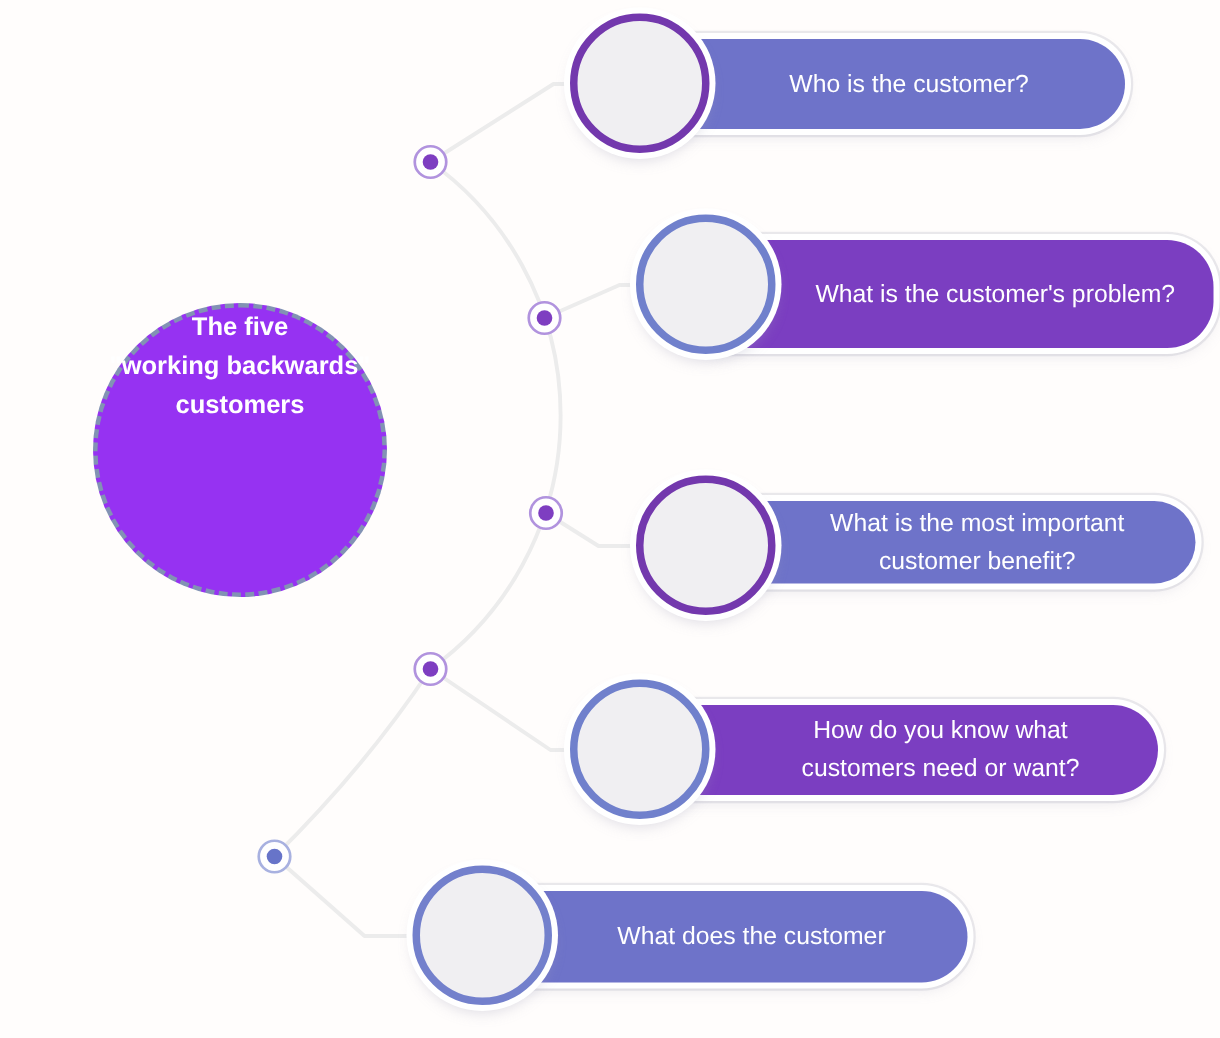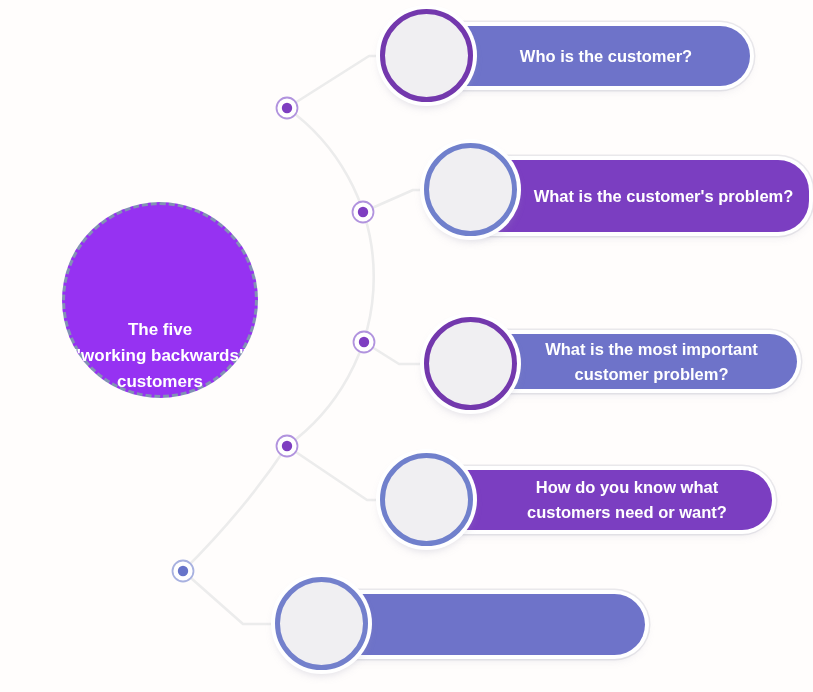--- a/index.html
+++ b/index.html
@@ -11,36 +11,36 @@
   .stage{position:absolute;inset:0;}
   svg.connectors{position:absolute;left:0;top:0;z-index:0;}
   .spine, .branch{fill:none;stroke:var(--connector,#ececec);stroke-width:2.6;stroke-linejoin:round;stroke-linecap:round;}
   .node-outer{fill:#ffffff;stroke-width:1.8;}
   
   .center-circle{
     position:absolute;left:62px;top:202px;width:190px;height:190px;
     border-radius:50%;z-index:2;
     background:var(--center-fill,#9632f2);
     border:3px dashed var(--center-dash,#8292b4);
-    display:flex;align-items:flex-end;justify-content:center;text-align:center;
+    display:flex;align-items:flex-start;justify-content:center;text-align:center;
   }
   .center-circle .title{
     color:var(--center-text,#fff);font-weight:700;font-size:17px;line-height:26px;
   }
   
   .item{position:absolute;z-index:1;}
   .pill{
     position:absolute;border-radius:31px;
     background:var(--pill,#6e73c9);
     box-shadow:0 0 0 4px #ffffff, 0 0 0 5.5px rgba(185,185,200,.30), 0 4px 10px rgba(165,165,190,.30);
   }
   .pill .label{
     position:absolute;left:76px;right:14px;top:0;bottom:0;
     display:flex;flex-direction:column;align-items:center;justify-content:center;
-    color:#ffffff;font-weight:700;font-size:16.5px;line-height:25px;text-align:center;
+    color:#ffffff;font-weight:400;font-size:16.5px;line-height:25px;text-align:center;
   }
   .pill .label span{display:block;white-space:nowrap;}
   .icon-circle{
     position:absolute;width:83px;height:83px;border-radius:50%;
     background:var(--circle-fill,#f0eff2);
     border:5px solid var(--ring,#7338ad);
     box-shadow:0 0 0 4px #ffffff, 0 5px 9px rgba(165,165,190,.38);
     z-index:3;
   }
 </style>
@@ -102,37 +102,38 @@
         <span>What is the customer's problem?</span>
       </div>
     </div>
     <div class="icon-circle" style="left:424px;top:143px;"></div>
   </div>
 
   <div class="item" style="--pill: #6e73c9; --ring: #7338ad;">
     <div class="pill" style="left:444px;top:334px;width:353px;height:55px;">
       <div class="label">
         <span>What is the most important</span>
-        <span>customer problem?</span>
+        <span>customer benefit?</span>
       </div>
     </div>
     <div class="icon-circle" style="left:424px;top:317px;"></div>
   </div>
 
   <div class="item" style="--pill: #7b3ec1; --ring: #7080cc;">
     <div class="pill" style="left:420px;top:470px;width:352px;height:60px;">
       <div class="label">
         <span>How do you know what</span>
         <span>customers need or want?</span>
       </div>
     </div>
     <div class="icon-circle" style="left:380px;top:453px;"></div>
   </div>
 
   <div class="item" style="--pill: #6e73c9; --ring: #7380cc;">
     <div class="pill" style="left:295px;top:594px;width:350px;height:61px;">
       <div class="label">
+        <span>What does the customer</span>
       </div>
     </div>
     <div class="icon-circle" style="left:275px;top:577px;"></div>
   </div>
 
 </div>
 
 </body></html>

